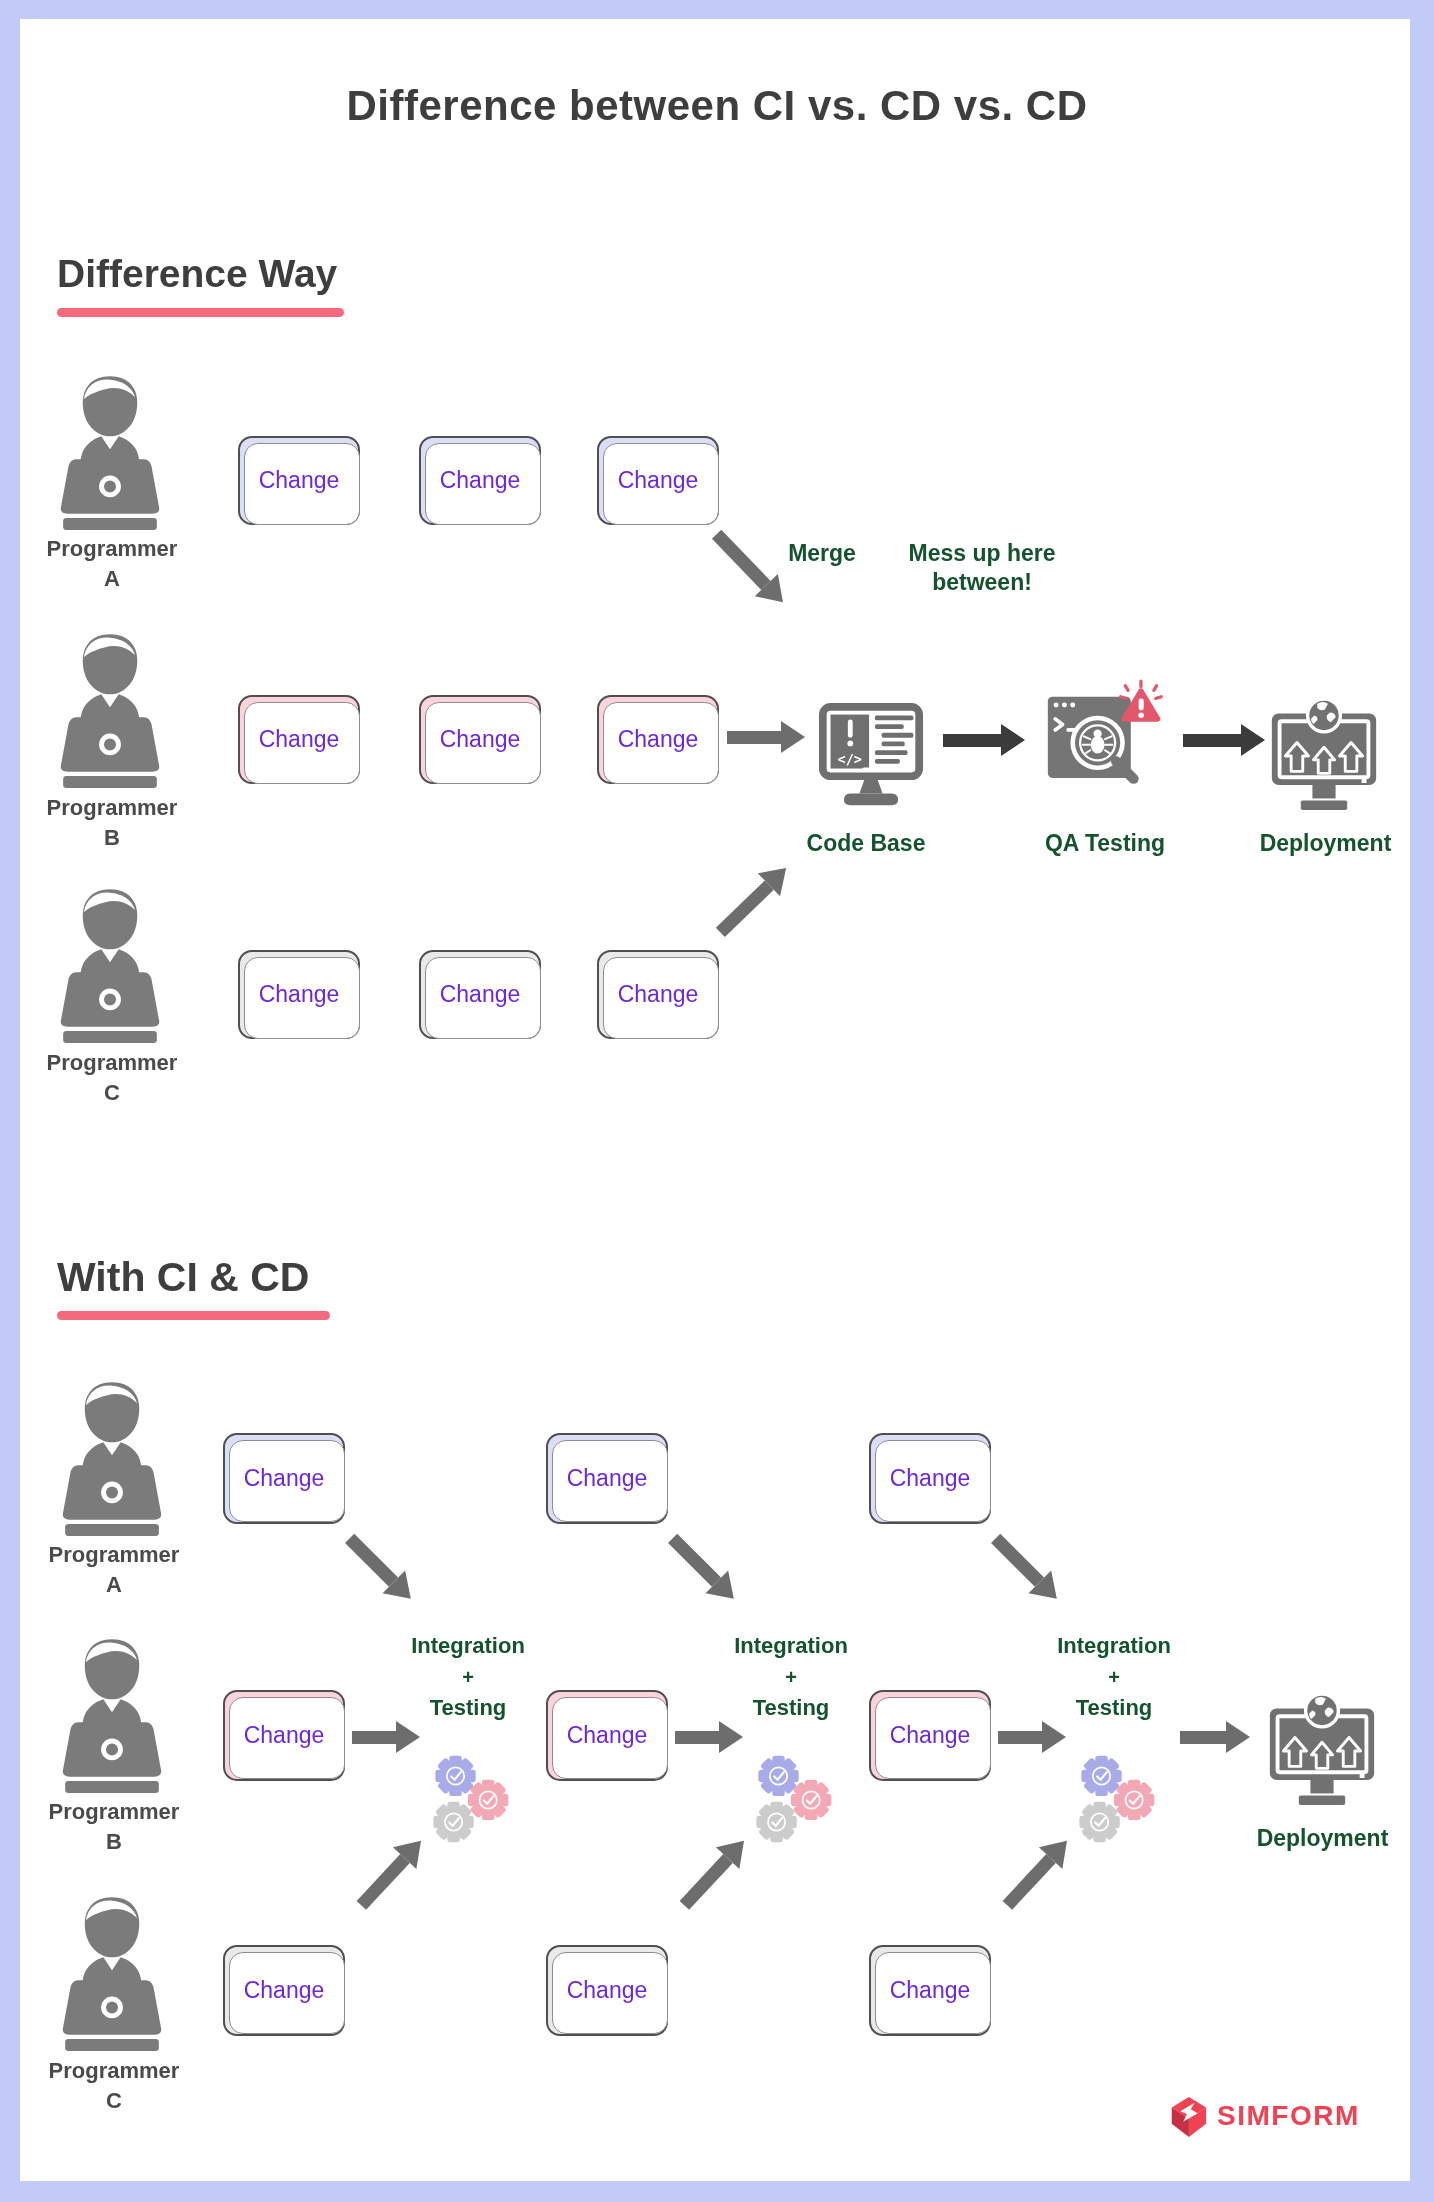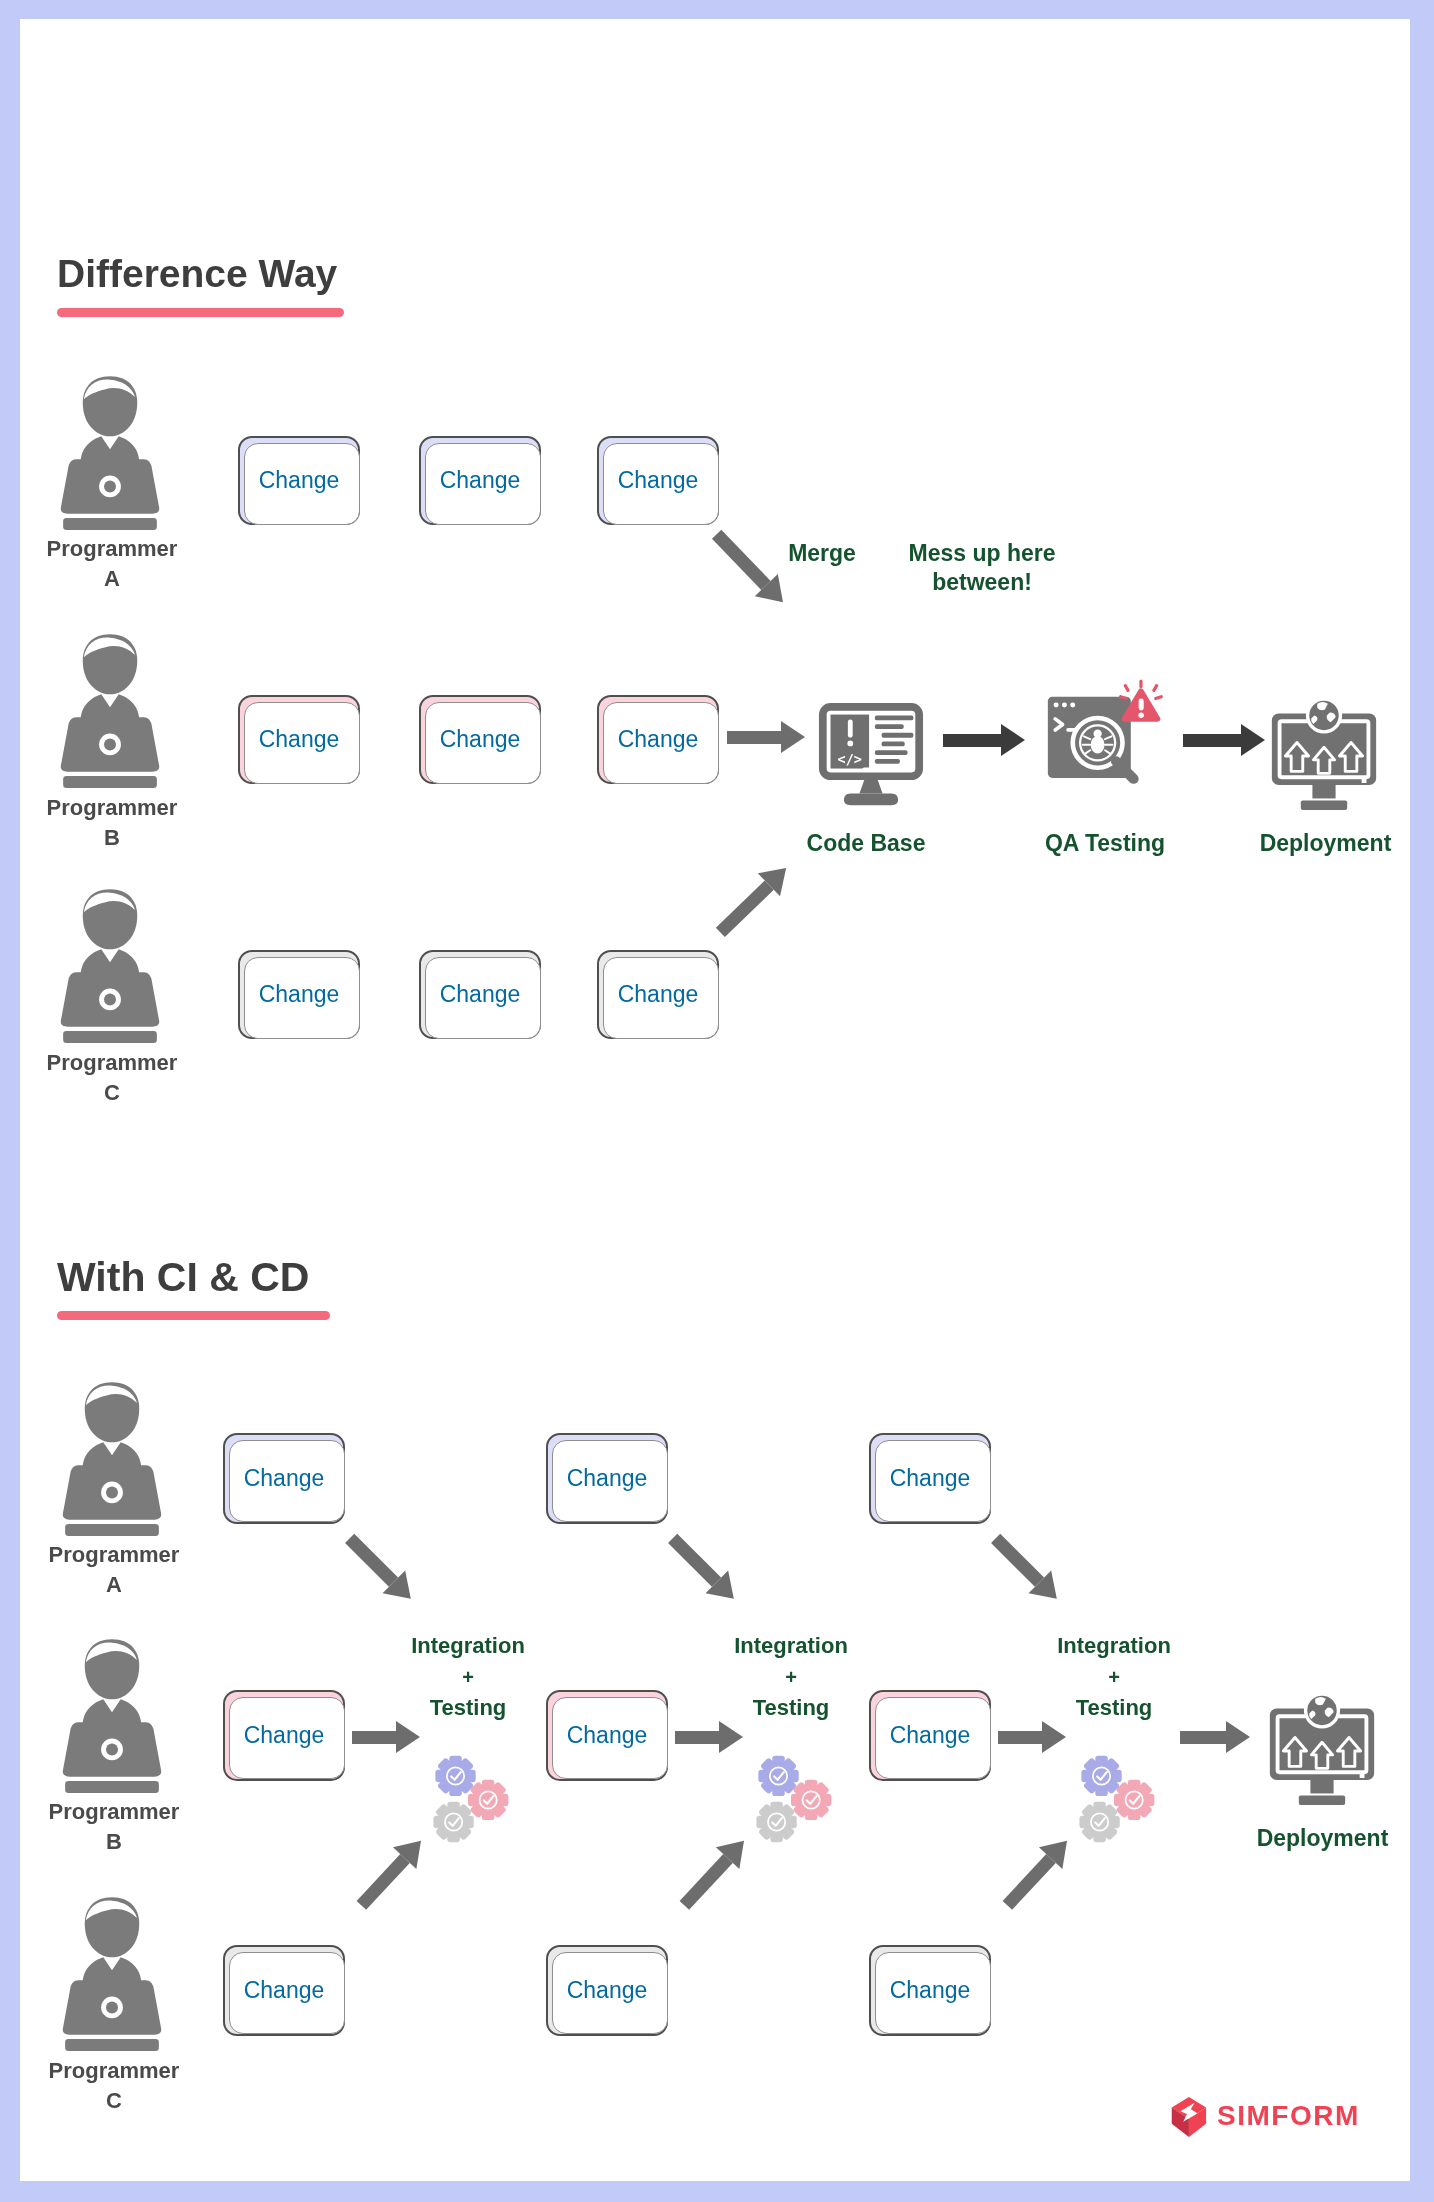--- a/index.html
+++ b/index.html
@@ -22,21 +22,21 @@
     position:absolute;font-size:39px;font-weight:bold;color:#3e3e3e;
   }
   .underline{
     position:absolute;height:9px;border-radius:5px;background:#f5697c;
   }
   
   .box{
     position:absolute;width:118px;height:85px;z-index:0;
     border:2px solid #4f4f4f;border-radius:14px;
     display:flex;align-items:center;justify-content:center;
-    font-size:23px;color:#0369a1;
+    font-size:23px;color:#6d28d9;
   }
   .box::after{
     content:"";position:absolute;left:4px;top:5px;width:114px;height:80px;
     border:1.5px solid #8e8e8e;border-radius:14px;background:#ffffff;z-index:-1;
   }
   .box.purple{background:#dcdef8;}
   .box.pink{background:#fad3dc;}
   .box.gray{background:#e9e9e9;}
   
   .lbl{
@@ -176,20 +176,21 @@
               <rect x="-6.5" y="-21" width="13" height="42" rx="3"></rect>
             </g>
           <circle r="16"></circle>
           <circle r="9" fill="none" stroke="#ffffff" stroke-width="1.8"></circle>
           <path d="M-4.5 0.5 L-1 4 L5.5 -4" stroke="#ffffff" stroke-width="2.2" fill="none" stroke-linecap="round" stroke-linejoin="round"></path>
         </g>
       </g>
     </defs>
   </svg>
 
+  <div class="title">Difference between CI vs. CD vs. CD</div>
 
   <div class="section-heading" style="left:57px;top:252px;">Difference Way</div>
   <div class="underline" style="left:57px;top:308px;width:287px;"></div>
 
   <svg class="icon" style="left:48px;top:372px" width="124" height="158" viewBox="0 0 110 145">
       <use href="#person"></use>
     </svg>
   <div class="plabel" style="left:17px;top:534px;">
     <div>Programmer</div>
     <div>A</div>

